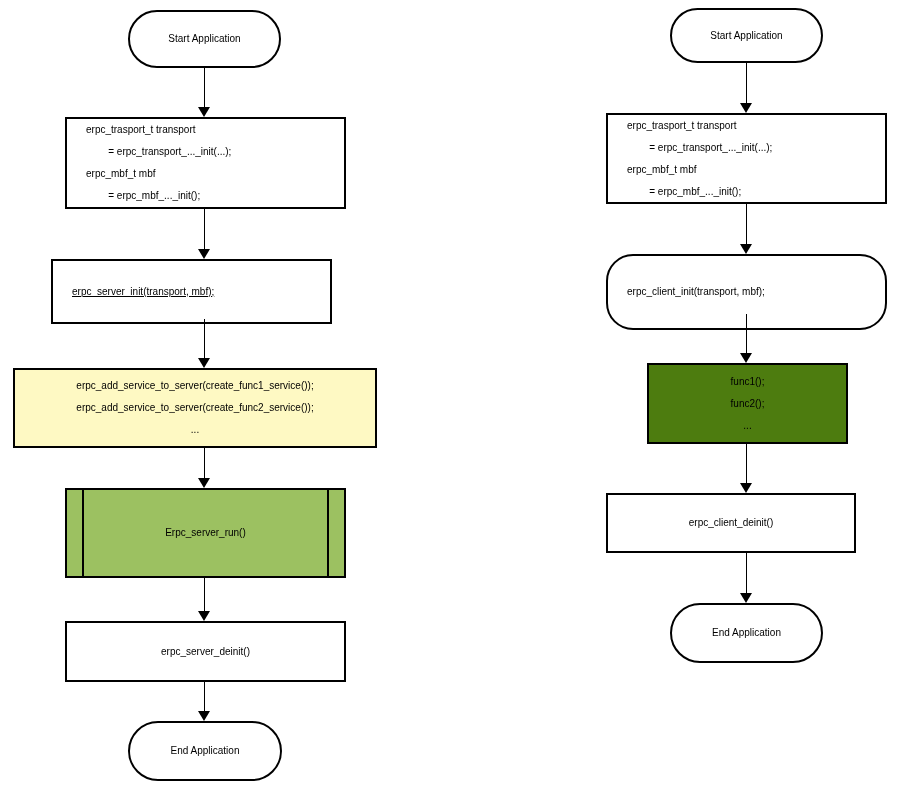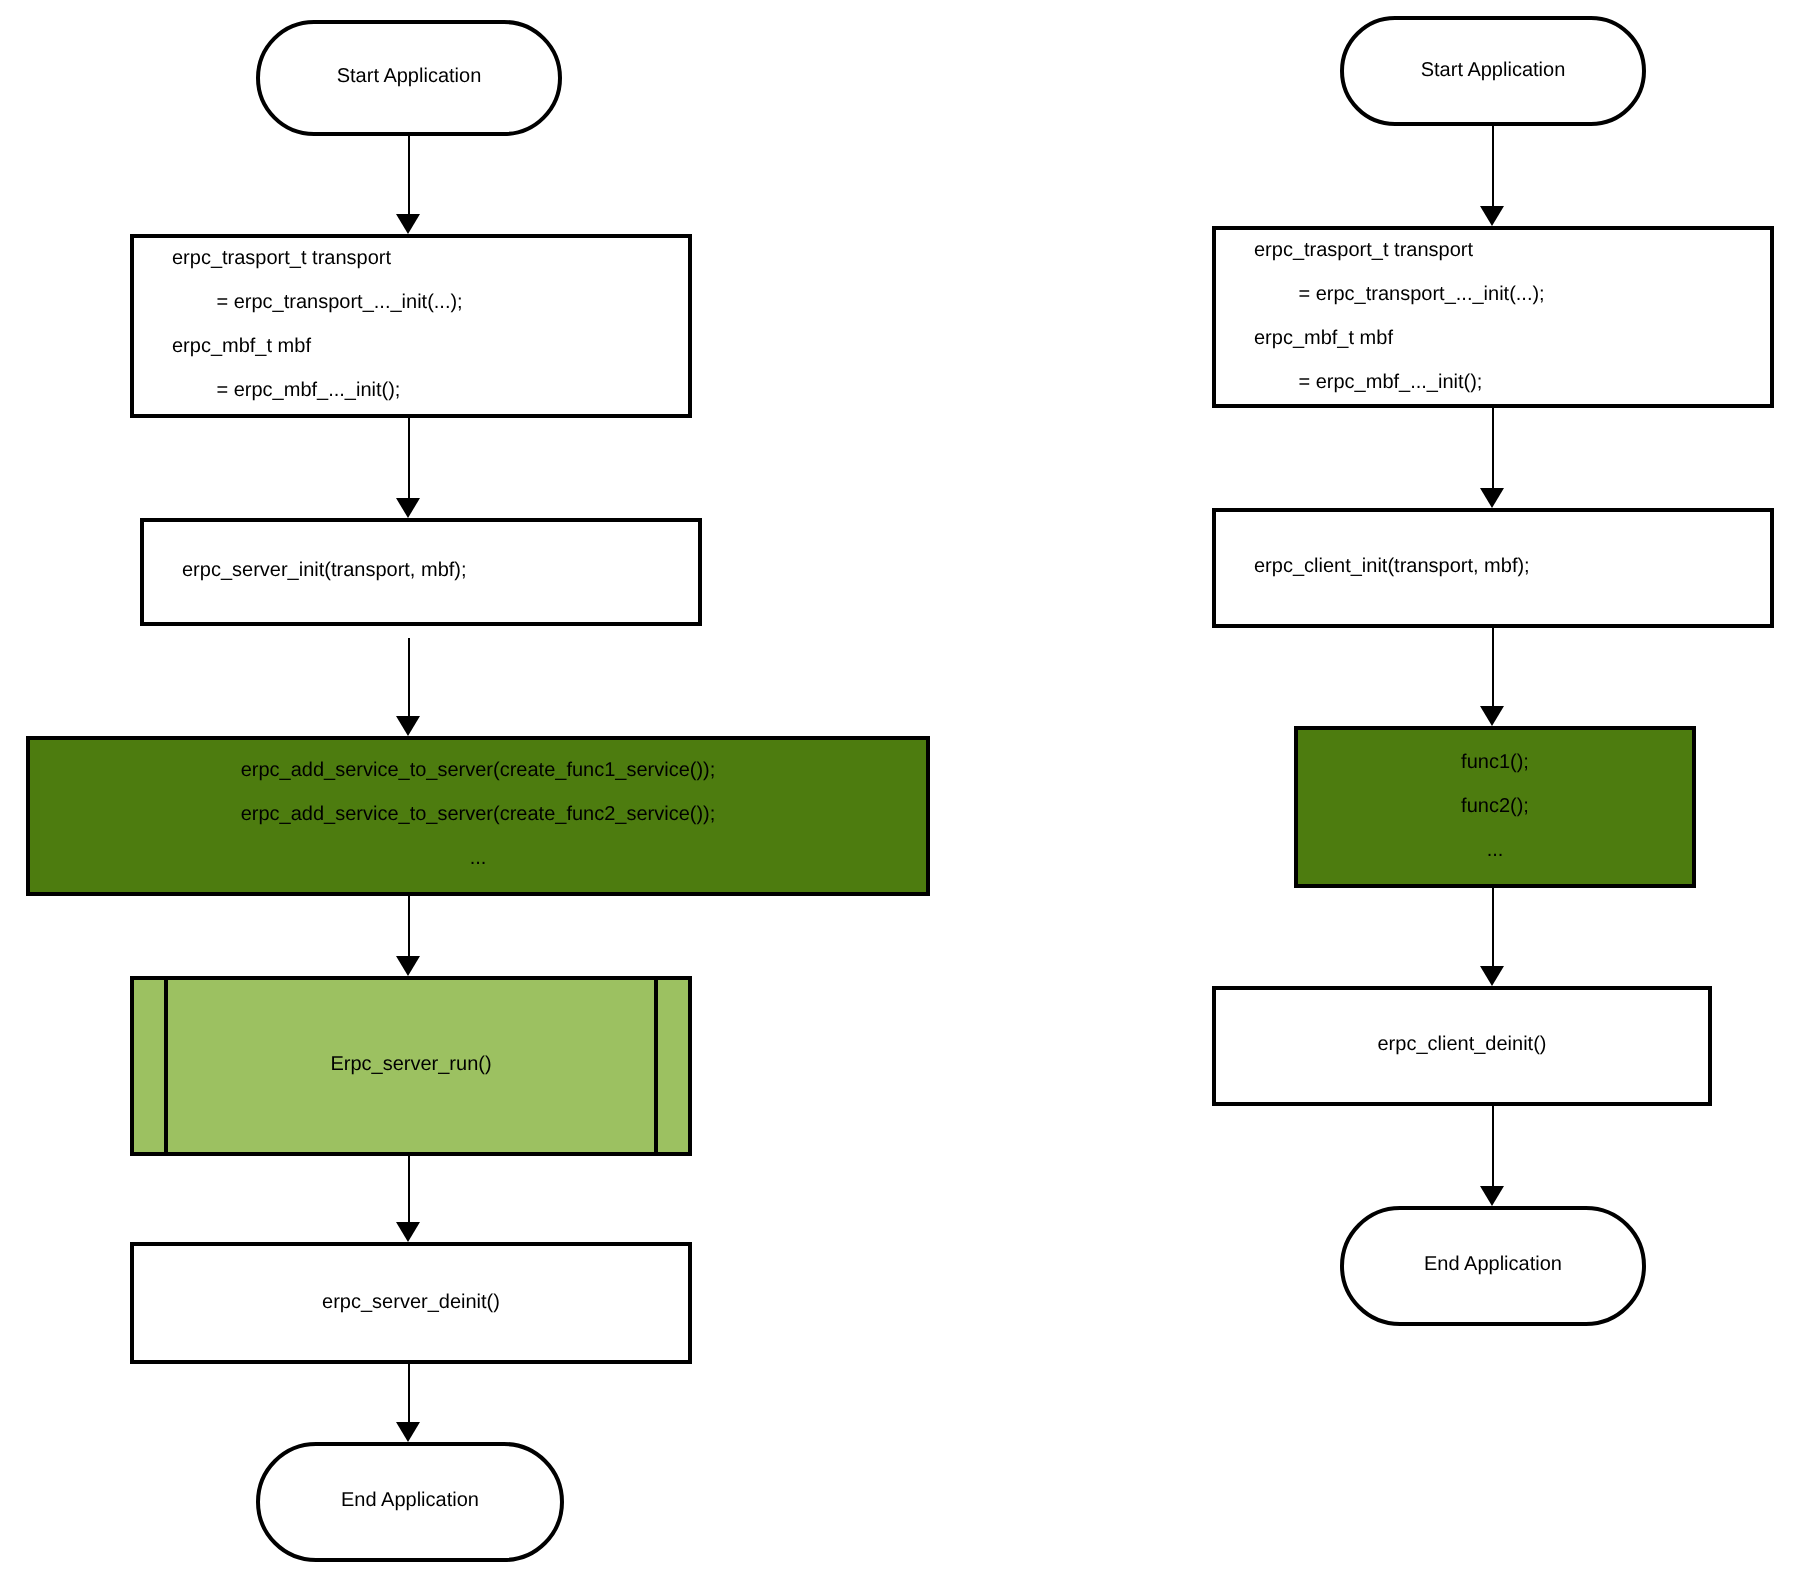--- a/index.html
+++ b/index.html
@@ -78,30 +78,30 @@
         = erpc_transport_..._init(...);
 erpc_mbf_t mbf
         = erpc_mbf_..._init();</span>
   </div>
 
   <div class="arrow" style="left:198px; top:209px; height:50px;">
     <div class="arrow-line"></div>
     <div class="arrow-head"></div>
   </div>
 
-  <div class="node left-align" style="left:70px; top:259px; width:281px; height:54px;">
+  <div class="node left-align" style="left:51px; top:259px; width:281px; height:65px;text-decoration:underline;">
     <span>erpc_server_init(transport, mbf);</span>
   </div>
 
   <div class="arrow" style="left:198px; top:319px; height:49px;">
     <div class="arrow-line"></div>
     <div class="arrow-head"></div>
   </div>
 
-  <div class="node center-align" style="left: 13px; top: 368px; width: 452px; height: 80px; background: #4d7c0f;">
+  <div class="node center-align" style="left: 13px; top: 368px; width: 364px; height: 80px; background: #fef9c3;">
     <span class="code">erpc_add_service_to_server(create_func1_service());
 erpc_add_service_to_server(create_func2_service());
 ...</span>
   </div>
 
   <div class="arrow" style="left:198px; top:448px; height:40px;">
     <div class="arrow-line"></div>
     <div class="arrow-head"></div>
   </div>
 
@@ -143,21 +143,21 @@
         = erpc_transport_..._init(...);
 erpc_mbf_t mbf
         = erpc_mbf_..._init();</span>
   </div>
 
   <div class="arrow" style="left:740px; top:204px; height:50px;">
     <div class="arrow-line"></div>
     <div class="arrow-head"></div>
   </div>
 
-  <div class="node left-align" style="left:606px; top:254px; width:281px; height:60px;">
+  <div class="node left-align" style="left:606px; top:254px; width:281px; height:76px;border-radius:27px;">
     <span>erpc_client_init(transport, mbf);</span>
   </div>
 
   <div class="arrow" style="left:740px; top:314px; height:49px;">
     <div class="arrow-line"></div>
     <div class="arrow-head"></div>
   </div>
 
   <div class="node center-align" style="left: 647px; top: 363px; width: 201px; height: 81px; background: #4d7c0f;">
     <span class="code">func1();

